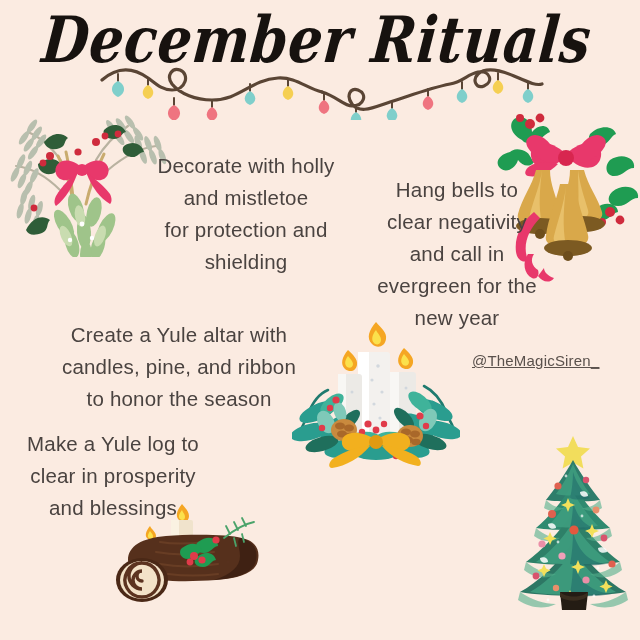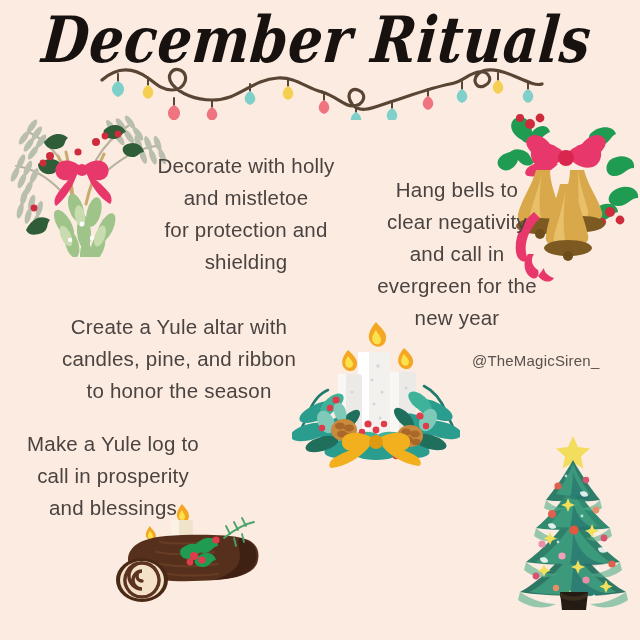--- a/index.html
+++ b/index.html
@@ -50,34 +50,35 @@
     font-family: Liberation Sans, sans-serif;
     font-weight: 300;
     font-size: 20.5px;
     line-height: 32px;
     text-align: center;
     letter-spacing: 0.2px;
     white-space: pre-line;
   }
   #txt-holly    { top: 150px; left: 136px; width: 220px; }
   #txt-bells    { top: 174px; left: 362px; width: 190px; }
-  #txt-altar    { top: 311px; left: 48px;  width: 262px; }
+  #txt-altar    { top: 319px; left: 48px;  width: 262px; }
   #txt-log      { top: 428px; left: 2px;   width: 222px; }
   #txt-tree     { top: 482px; left: 262px; width: 248px; }
 
   #handle {
     position: absolute;
     top: 352px;
     left: 472px;
     color: #5a514c;
     font-family: "Liberation Sans", sans-serif;
     font-weight: 300;
     font-size: 15px;
     letter-spacing: 0.2px;
     white-space: nowrap;
+    text-decoration: underline;
   }
 
   
   .art { position: absolute; }
   #art-mistletoe { top: 112px; left: 8px;   width: 160px; height: 145px; }
   #art-bells     { top: 108px; left: 492px; width: 148px; height: 175px; }
   #art-candles   { top: 308px; left: 292px; width: 168px; height: 162px; }
   #art-yulelog   { top: 498px; left: 98px;  width: 170px; height: 112px; }
   #art-tree      { top: 432px; left: 512px; width: 122px; height: 180px; }
 </style>
@@ -547,18 +548,18 @@
 shielding</div>
   <div class="tx" id="txt-bells">Hang bells to
 clear negativity
 and call in
 evergreen for the
 new year</div>
   <div class="tx" id="txt-altar">Create a Yule altar with
 candles, pine, and ribbon
 to honor the season</div>
   <div class="tx" id="txt-log">Make a Yule log to
-call in prosperity
+clear in prosperity
 and blessings</div>
 
   <div id="handle">@TheMagicSiren_</div>
 
 </div>
 
 </body></html>

